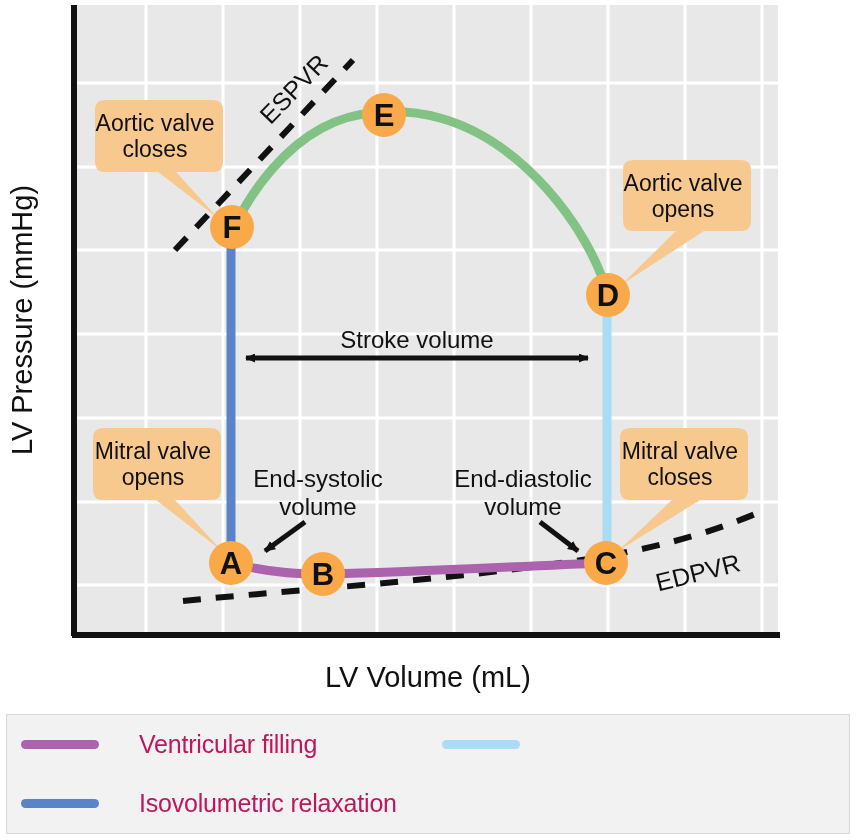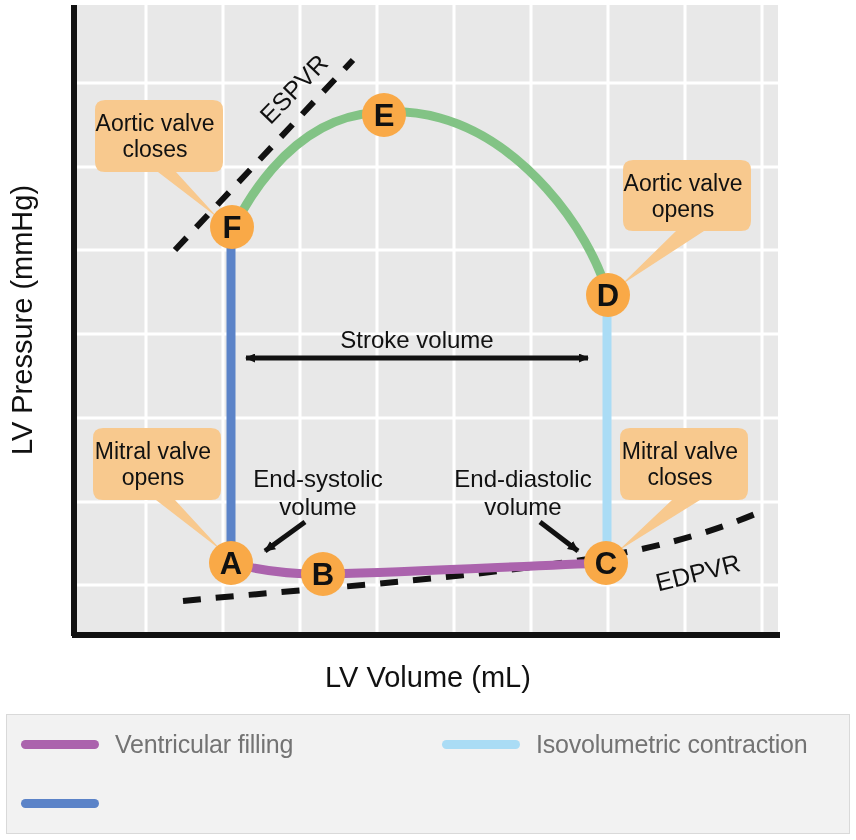--- a/index.html
+++ b/index.html
@@ -20,21 +20,21 @@
   .legend-grid{
     position:absolute;left:0;top:0;width:100%;height:100%;
     display:grid;grid-template-columns:1fr 1fr;grid-template-rows:1fr 1fr;
     align-items:center;
   }
   .legend-item{display:flex;align-items:center;padding-left:14px;}
   .legend-swatch{
     width:78px;height:9px;border-radius:5px;flex:none;margin-right:16px;
   }
   .legend-label{
-    font-size:25px;color:#737373;white-space:nowrap;letter-spacing:-0.2px;
+    font-size:25px;color:#be185d;white-space:nowrap;letter-spacing:-0.2px;margin-left:24px;
   }
 </style>
 </head>
 <body>
 
 <div id="figure">
   <svg width="856" height="840" viewBox="0 0 856 840" xmlns="http://www.w3.org/2000/svg">
     <defs>
       <marker id="arrowEnd" markerWidth="12" markerHeight="12" refX="9" refY="4.5" orient="auto" markerUnits="userSpaceOnUse">
         <path d="M0,0 L10,4.5 L0,9 z" fill="#111111"></path>
@@ -155,19 +155,19 @@
 </div>
 
 <div class="legend-panel">
   <div class="legend-grid">
     <div class="legend-item">
       <span class="legend-swatch" style="background:#ab63ad"></span>
       <span class="legend-label">Ventricular filling</span>
     </div>
     <div class="legend-item">
       <span class="legend-swatch" style="background:#aadcf5"></span>
-      <span class="legend-label">Isovolumetric contraction</span>
     </div>
     <div class="legend-item">
       <span class="legend-swatch" style="background:#5b83c8"></span>
+      <span class="legend-label">Isovolumetric relaxation</span>
     </div>
   </div>
 </div>
 
 </body></html>

